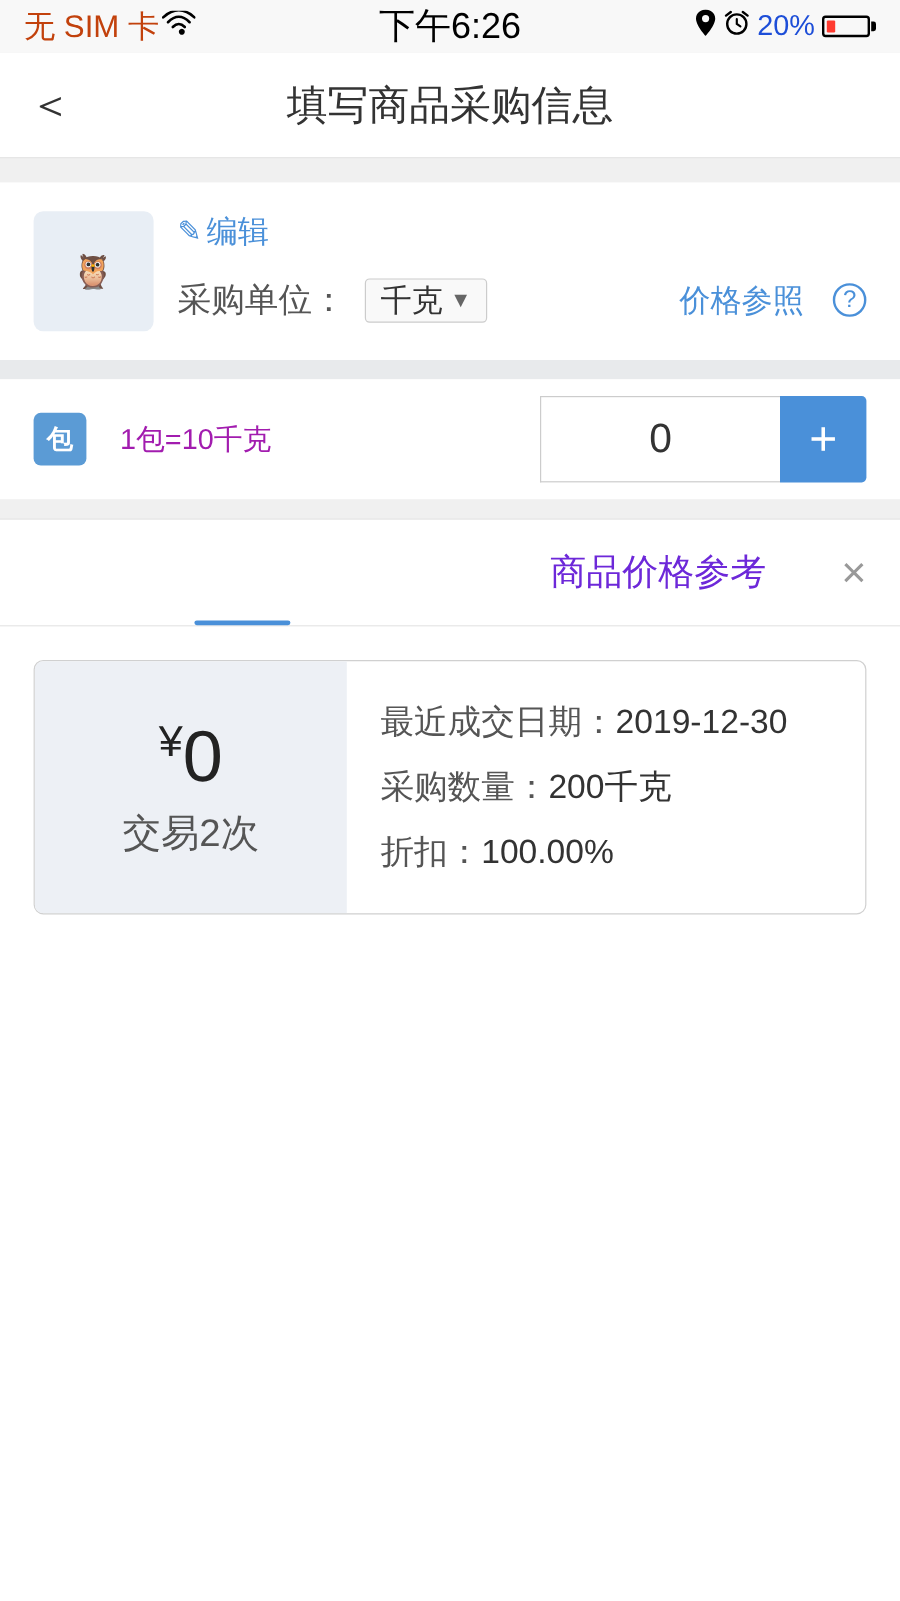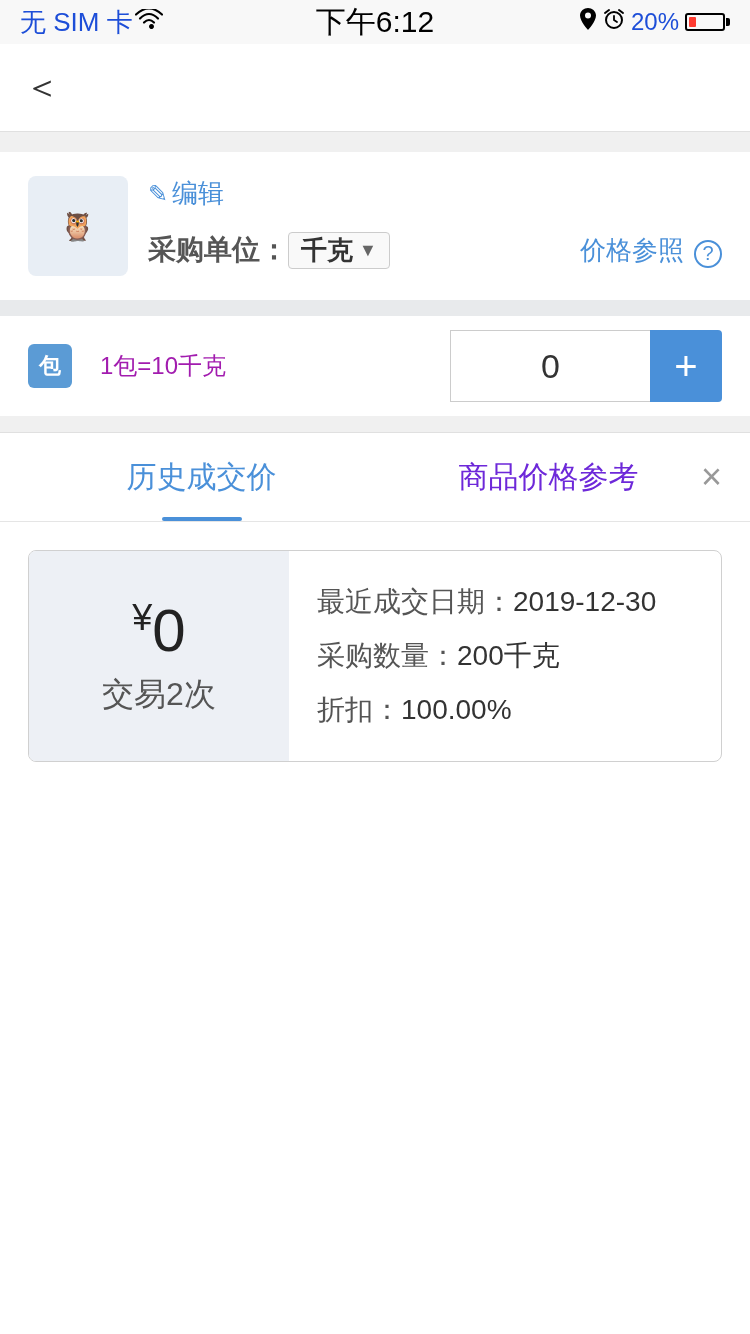--- a/index.html
+++ b/index.html
@@ -20,21 +20,21 @@
       align-items: center;
       justify-content: space-between;
       padding: 0 20px;
       font-size: 28px;
     }
     .status-left {
       display: flex;
       align-items: center;
       gap: 2px;
       font-size: 26px;
-      color: #1d4ed8;
+      color: #c2410c;
     }
     .status-center {
       font-size: 30px;
       font-weight: 500;
       color: #000;
       position: absolute;
       left: 50%;
       transform: translateX(-50%);
     }
     .status-right {
@@ -168,22 +168,22 @@
       cursor: pointer;
     }
     .unit-arrow {
       font-size: 18px;
       color: #666;
     }
     .price-ref-link {
       color: #4a90d9;
       font-size: 26px;
       display: flex;
-      align-items: flex-end;
-      gap: 10px;
+      align-items: center;
+      gap: 24px;
       cursor: pointer;
     }
     .help-icon {
       width: 28px;
       height: 28px;
       border: 2px solid #4a90d9;
       border-radius: 50%;
       display: flex;
       align-items: center;
       justify-content: center;
@@ -375,21 +375,21 @@
     <span>无 SIM 卡</span>
     <span>
       <svg width="28" height="22" viewBox="0 0 28 22">
         <path d="M14 17.5 a2.5 2.5 0 1 1 0 .01Z" fill="#000"></path>
         <path d="M9 13.5 q2.5-2.5 5-2.5 t5 2.5" stroke="#000" stroke-width="2.2" fill="none" stroke-linecap="round"></path>
         <path d="M5 9.5 q4.5-4.5 9-4.5 t9 4.5" stroke="#000" stroke-width="2.2" fill="none" stroke-linecap="round"></path>
         <path d="M1 5.5 q6.5-6 13-6 t13 6" stroke="#000" stroke-width="2.2" fill="none" stroke-linecap="round"></path>
       </svg>
     </span>
   </div>
-  <div class="status-center">下午6:12</div>
+  <div class="status-center">下午6:26</div>
   <div class="status-right">
     <span>
       <svg width="18" height="22" viewBox="0 0 18 22" fill="#000">
           <path d="M9 0 C5 0 1 3 1 7.5 c0 6 8 14.5 8 14.5s8-8.5 8-14.5C17 3 13 0 9 0zm0 10.5a3 3 0 1 1 0-6 3 3 0 0 1 0 6z"></path>
         </svg>
     </span>
     <span>
       <svg width="22" height="22" viewBox="0 0 22 22" fill="#000">
           <circle cx="11" cy="12" r="8" stroke="#000" stroke-width="2" fill="none"></circle>
           <path d="M11 8 L11 12 L14 14" stroke="#000" stroke-width="1.8" stroke-linecap="round" fill="none"></path>
@@ -402,36 +402,37 @@
       <span class="battery-body">
         <span class="battery-fill"></span>
       </span>
       <span class="battery-tip"></span>
     </span>
   </div>
 </div>
 
 <div class="nav-bar">
   <span class="nav-back">＜</span>
+  <span class="nav-title">填写商品采购信息</span>
 </div>
 
 <div class="product-section">
   <div class="product-row">
     <div class="product-logo">
       <span class="product-logo-text">🦉</span>
     </div>
     <div class="product-info">
       <div class="product-name-row">
         <span class="edit-link">
           <span class="edit-icon">✎</span>
           <span>编辑</span>
         </span>
       </div>
       <div class="product-unit-row">
-        <div style="display:flex;align-items:center;gap:0;font-weight:bold;">
+        <div style="display:flex;align-items:center;gap:16px;">
           <span class="unit-label">采购单位：</span>
           <span class="unit-select">
             <span>千克</span>
             <span class="unit-arrow">▼</span>
           </span>
         </div>
         <span class="price-ref-link">
           <span>价格参照</span>
           <span class="help-icon">?</span>
         </span>
@@ -454,21 +455,20 @@
     <button class="qty-plus-btn">
       <span class="qty-plus-icon">+</span>
     </button>
   </div>
 </div>
 
 <div class="bottom-panel">
 
   <div class="tab-row">
     <div class="tab-item">
-      <span class="tab-label active">历史成交价</span>
       <div class="tab-underline"></div>
     </div>
     <div class="tab-item">
       <span class="tab-label">商品价格参考</span>
     </div>
     <span class="tab-close">×</span>
   </div>
 
   <div class="card-area">
     <div class="deal-card">

